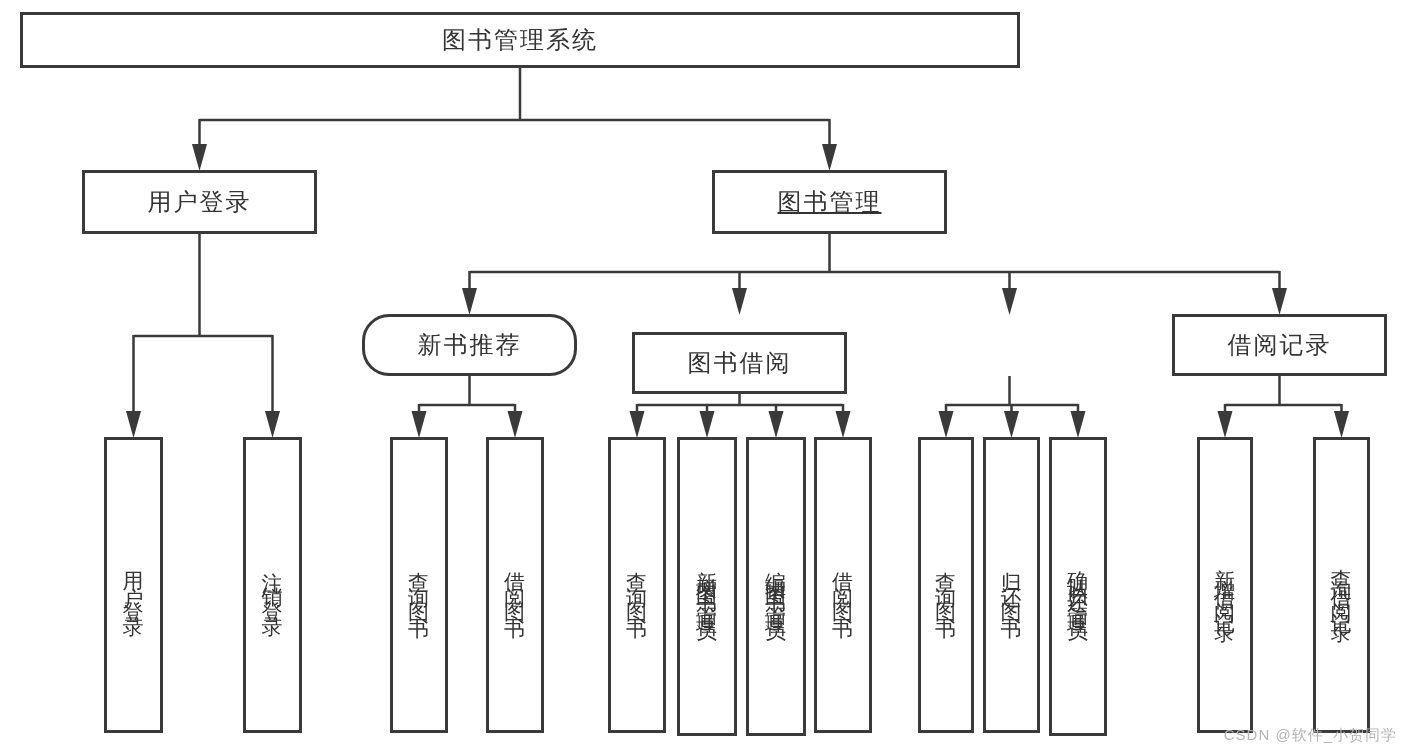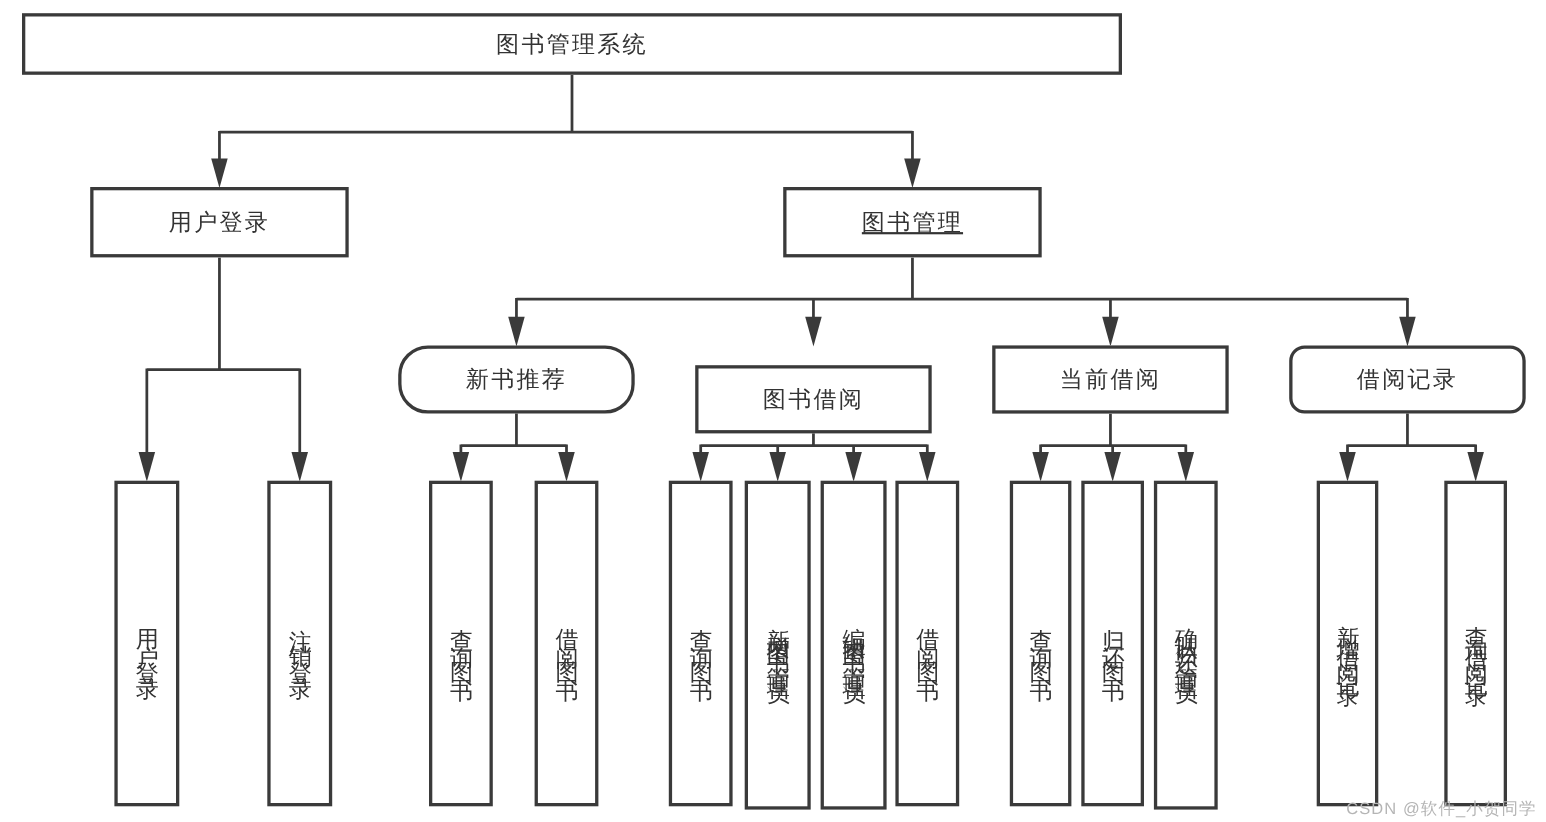--- a/index.html
+++ b/index.html
@@ -22,21 +22,21 @@
     box-sizing: border-box;
     background: #ffffff;
     border: 3px solid #3a3a3a;
     display: flex;
     align-items: center;
     justify-content: center;
     color: #333333;
     z-index: 1;
   }
   .node .hlabel {
-    font-size: 21px;
+    font-size: 24px;
     letter-spacing: 2px;
     white-space: nowrap;
   }
   .node .vtext {
     writing-mode: vertical-rl;
     text-orientation: mixed;
     font-size: 21px;
     line-height: 1;
     white-space: nowrap;
   }
@@ -102,24 +102,21 @@
   <div class="node" style="left:712px; top:170px; width:235px; height:64px;text-decoration:underline;">
     <span class="hlabel">图书管理</span>
   </div>
 
   <div class="node" style="left:362px; top:314px; width:215px; height:62px;border-radius:27px;">
     <span class="hlabel">新书推荐</span>
   </div>
   <div class="node" style="left:632px; top:332px; width:215px; height:62px;">
     <span class="hlabel">图书借阅</span>
   </div>
-  <div class="node" style="left:902px; top:314px; width:215px; height:62px;">
-    <span class="hlabel">当前借阅</span>
-  </div>
-  <div class="node" style="left:1172px; top:314px; width:215px; height:62px;border-radius:14px;">
+  <div class="node" style="left:1172px; top:314px; width:215px; height:62px;">
     <span class="hlabel">借阅记录</span>
   </div>
 
   <div class="node" style="left:104px; top:437px; width:59px; height:296px;">
     <span class="vtext ls-short">用户登录</span>
   </div>
   <div class="node" style="left:243px; top:437px; width:59px; height:296px;">
     <span class="vtext ls-short">注销登录</span>
   </div>
 

